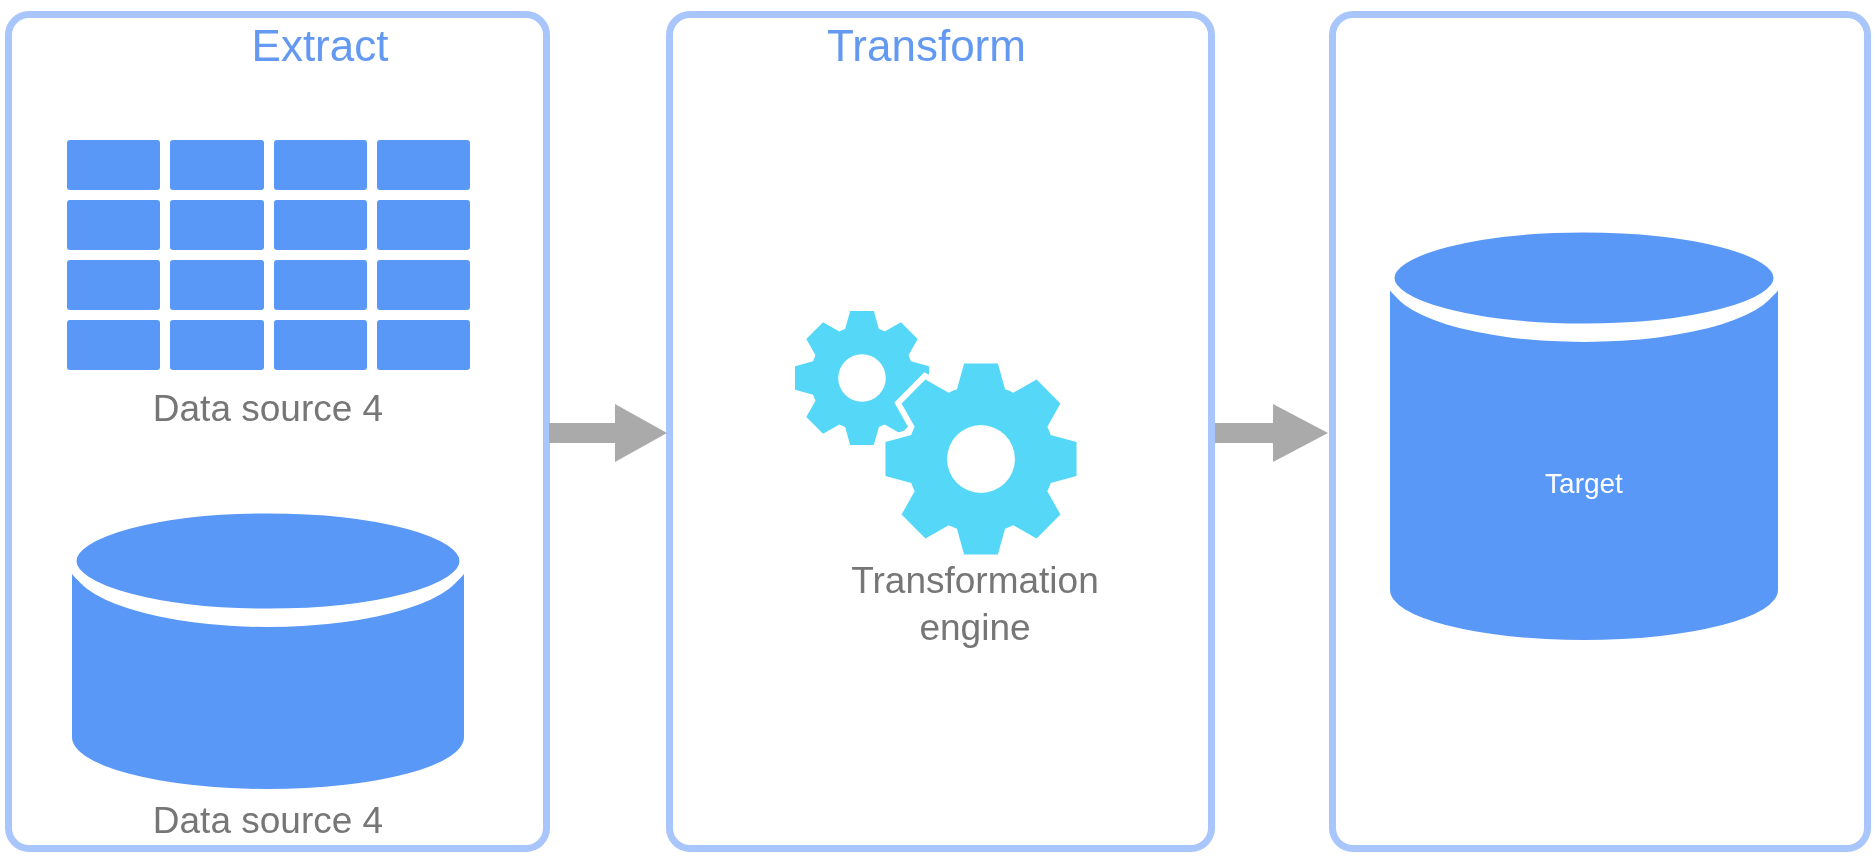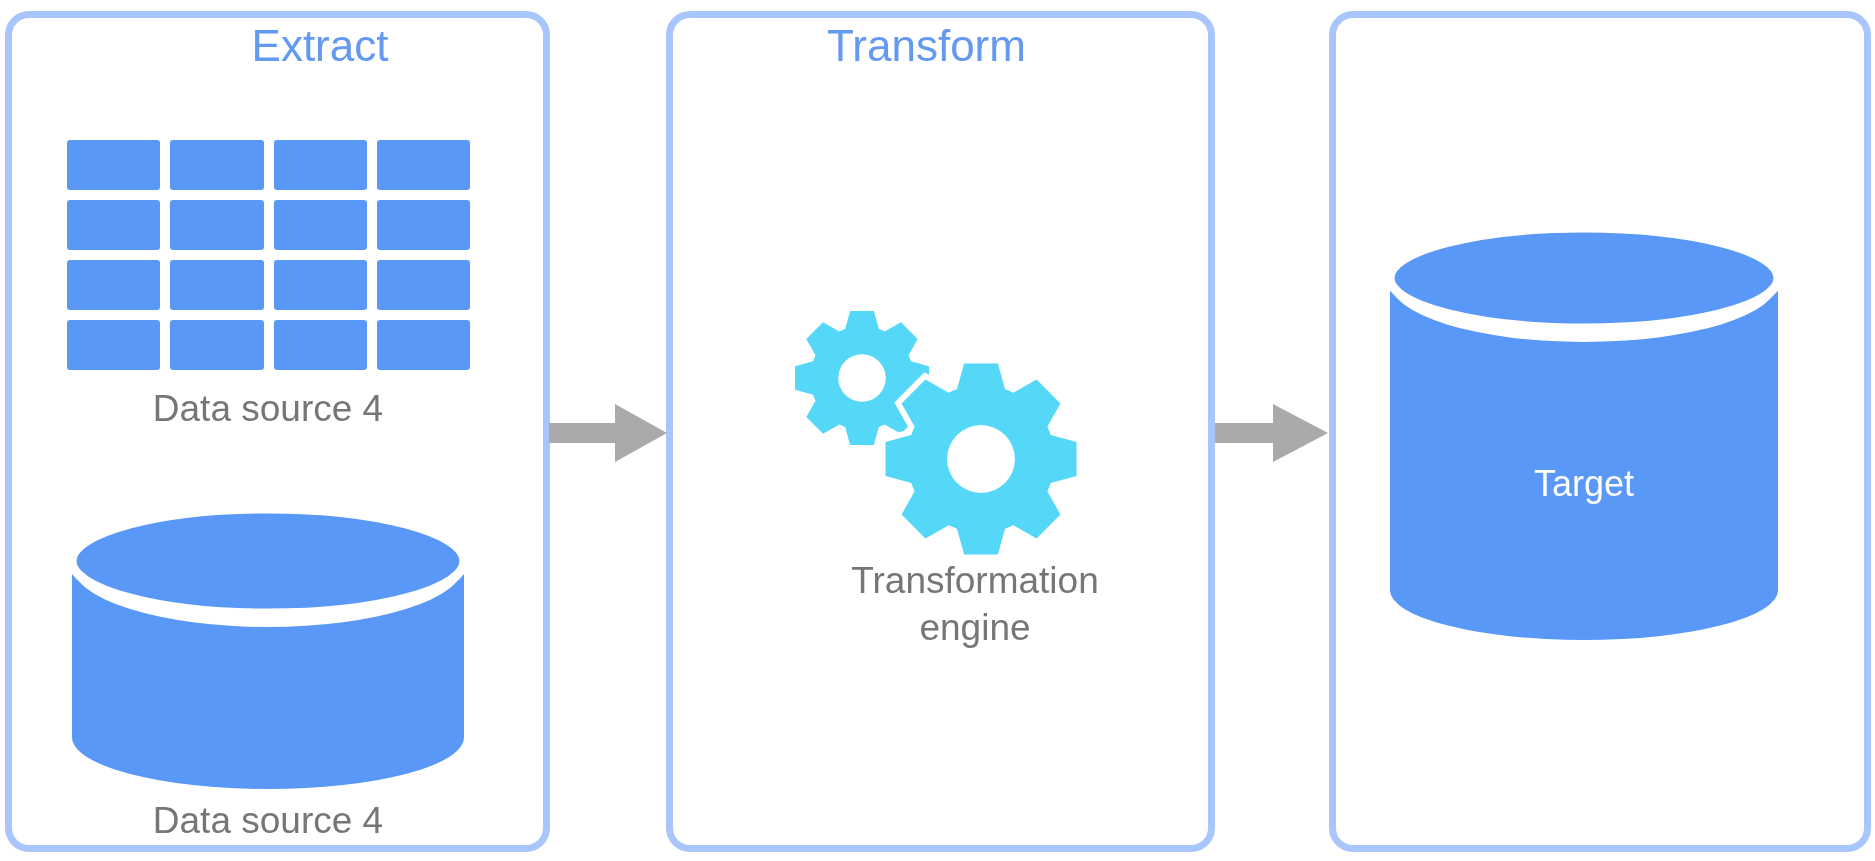--- a/index.html
+++ b/index.html
@@ -60,21 +60,21 @@
   .label-ds1 { left: 68px; top: 385px; width: 400px; }
   .label-ds2 { left: 68px; top: 797px; width: 400px; }
   .label-engine { left: 805px; top: 557px; width: 340px; }
 
   .svg-abs { position: absolute; overflow: visible; }
 
   .target-label {
     position: absolute;
     left: 1384px; top: 462px; width: 400px;
     color: #ffffff;
-    font-size: 36px;
+    font-size: 28px;
     line-height: 44px;
     text-align: center;
   }
 </style>
 </head>
 <body>
 
 <div class="stage">
 
   <div class="panel extract"></div>

